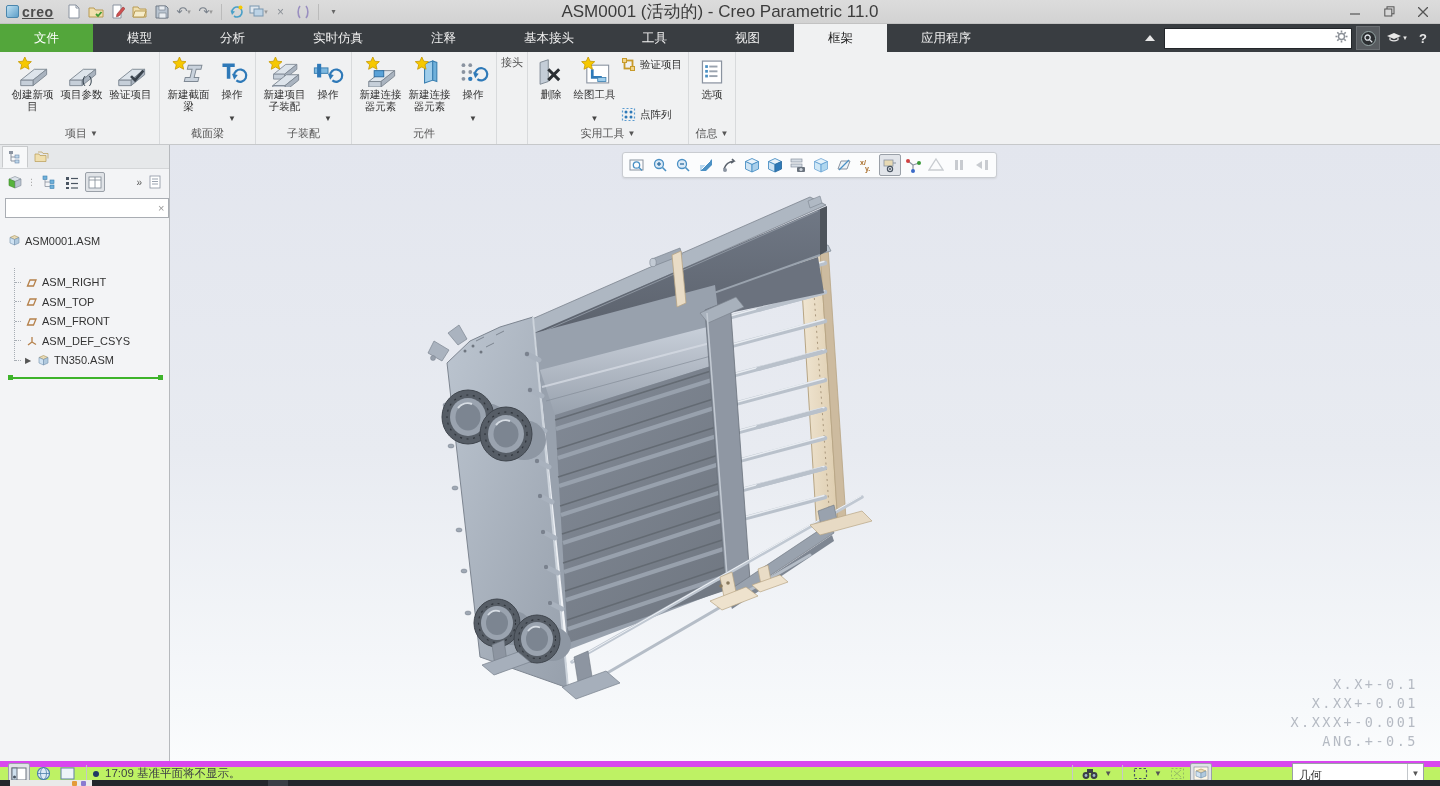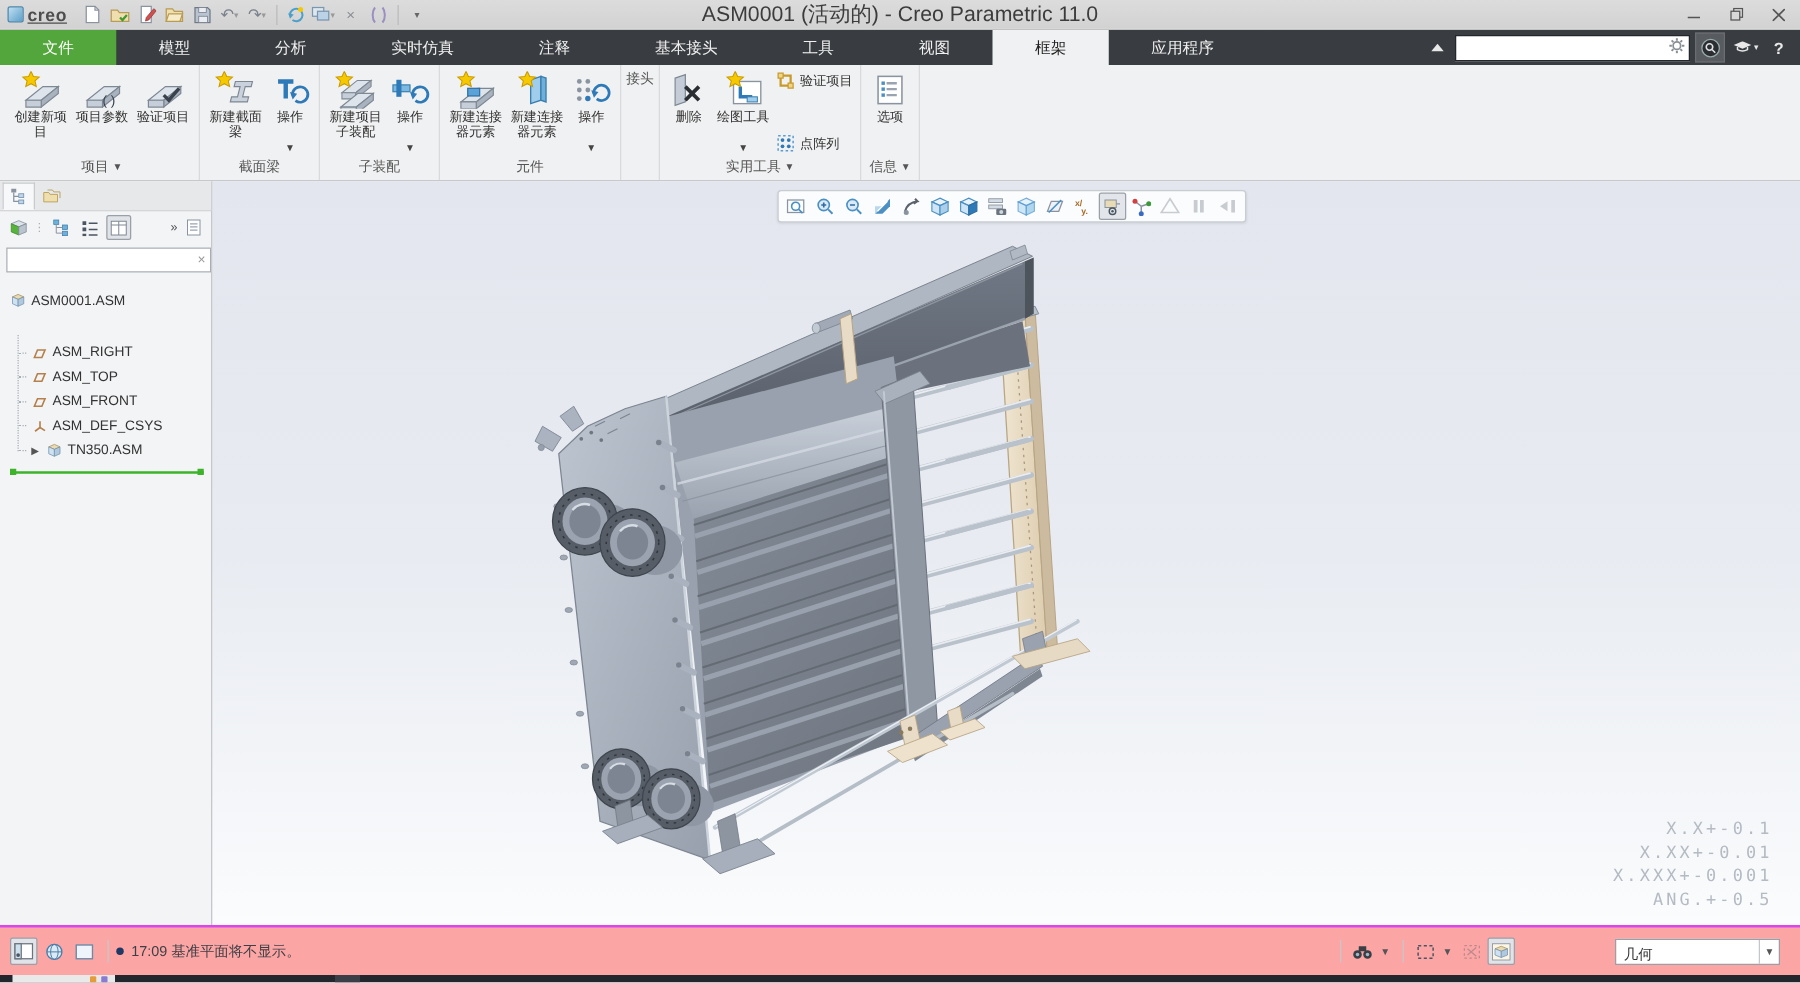--- a/index.html
+++ b/index.html
@@ -78,21 +78,21 @@
   
   .viewport { flex:1; position:relative; background:linear-gradient(180deg,#e3e6ee 0%,#e8ebf1 50%,#f7f9fb 92%,#fbfcfd 100%); overflow:hidden; }
   .gtoolbar { position:absolute; left:452px; top:7px; height:26px; background:#fbfcfd; border:1px solid #c9ccd1; border-radius:3px; display:flex; align-items:center; padding:0 3px; gap:1px; box-shadow:0 1px 2px rgba(0,0,0,.08); }
   .gbtn { width:22px; height:22px; display:flex; align-items:center; justify-content:center; border:1px solid transparent; border-radius:2px; }
   .gbtn.pressed { background:#e2e5ea; border-color:#9aa0a8; }
   .gbtn.disabled { opacity:.35; }
   .model-svg { position:absolute; left:0; top:0; }
   .tolerances { position:absolute; right:22px; bottom:10px; text-align:right; font-family:"DejaVu Sans Mono",monospace; font-size:13.5px; letter-spacing:2.5px; line-height:19px; color:#b5bac3; }
 
   
-  .statusbar { height:40px; background:#fca5a5; border-top:2px solid #d946ef; display:flex; align-items:center; padding:0 8px; }
+  .statusbar { height:19px; background:#bef264; border-top:6px solid #d946ef; display:flex; align-items:center; padding:0 8px; }
   .stbtn { width:22px; height:22px; display:flex; align-items:center; justify-content:center; border:1px solid transparent; border-radius:2px; margin-right:2px; }
   .stbtn.pressed { background:#e0e3e7; border-color:#9aa0a8; }
   .stbtn.disabled { opacity:.35; }
   .stsep { width:1px; height:18px; background:#c5c7c9; margin:0 6px; }
   .stmsg { display:flex; align-items:center; gap:6px; font-size:11.5px; color:#3c3f44; }
   .stdot { width:6px; height:6px; border-radius:50%; background:#1f3864; }
   .st-right { margin-left:auto; display:flex; align-items:center; }
   .ddarrow { font-size:8px; color:#555; margin:0 4px 0 1px; }
   .combobox { width:132px; height:21px; background:#fff; border:1px solid #9aa0a6; display:flex; align-items:flex-end; margin-left:78px; margin-right:8px; }
   .combobox .cval { flex:1; padding:0 6px; font-size:11.5px; color:#333; }

